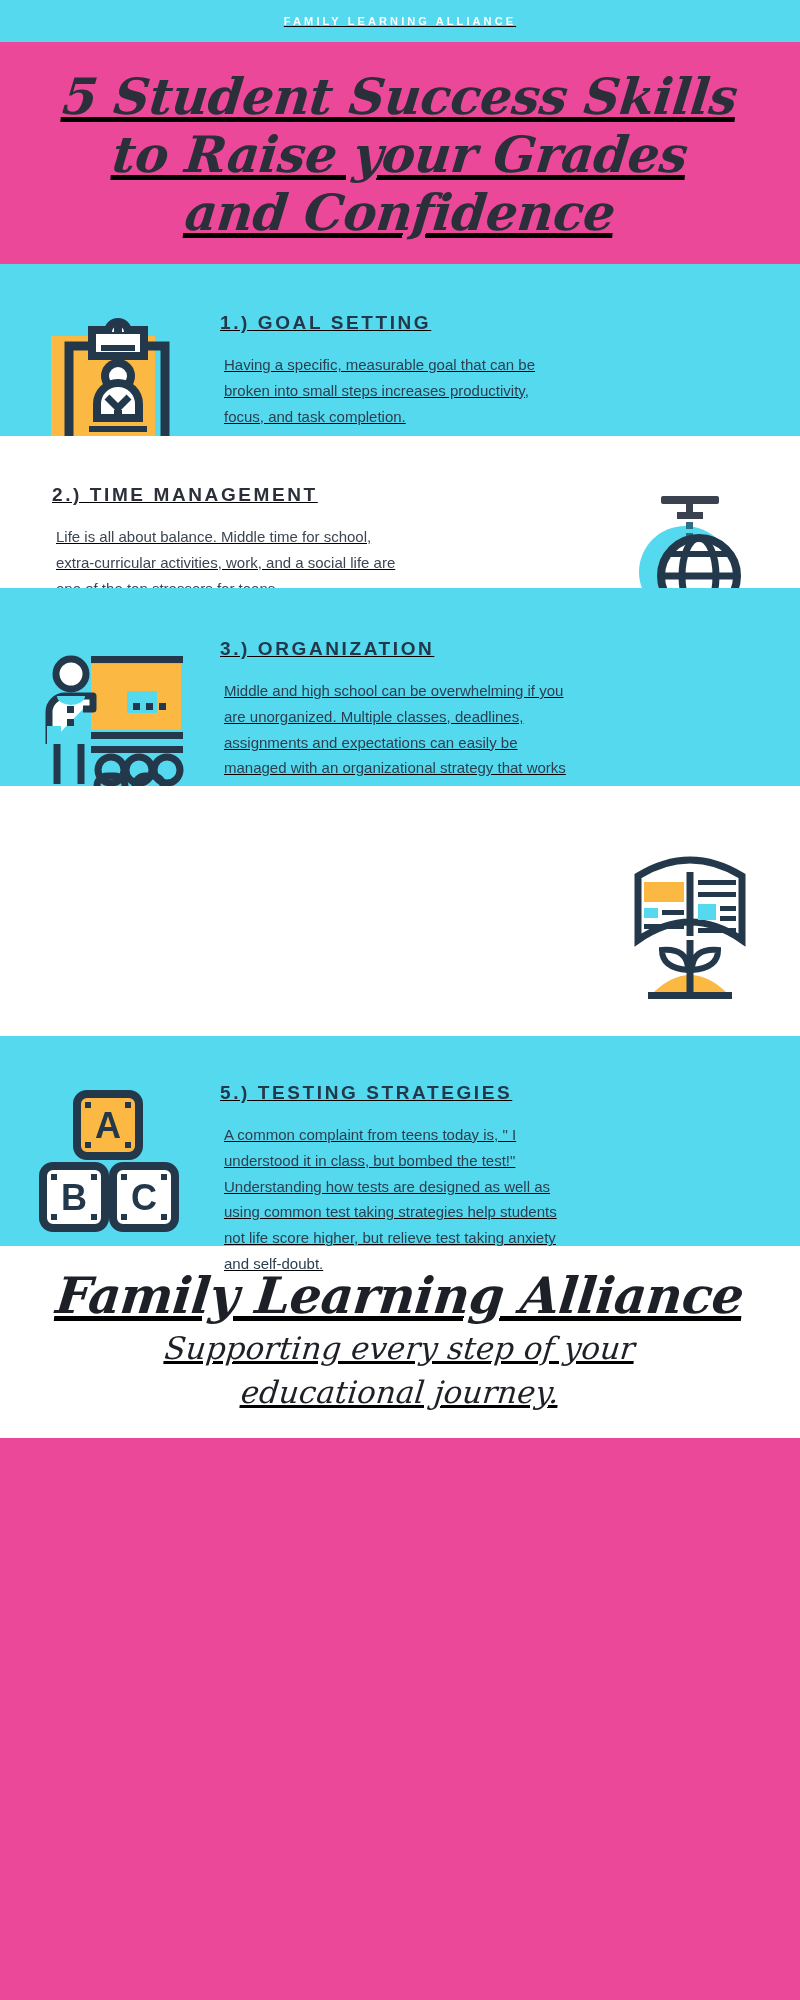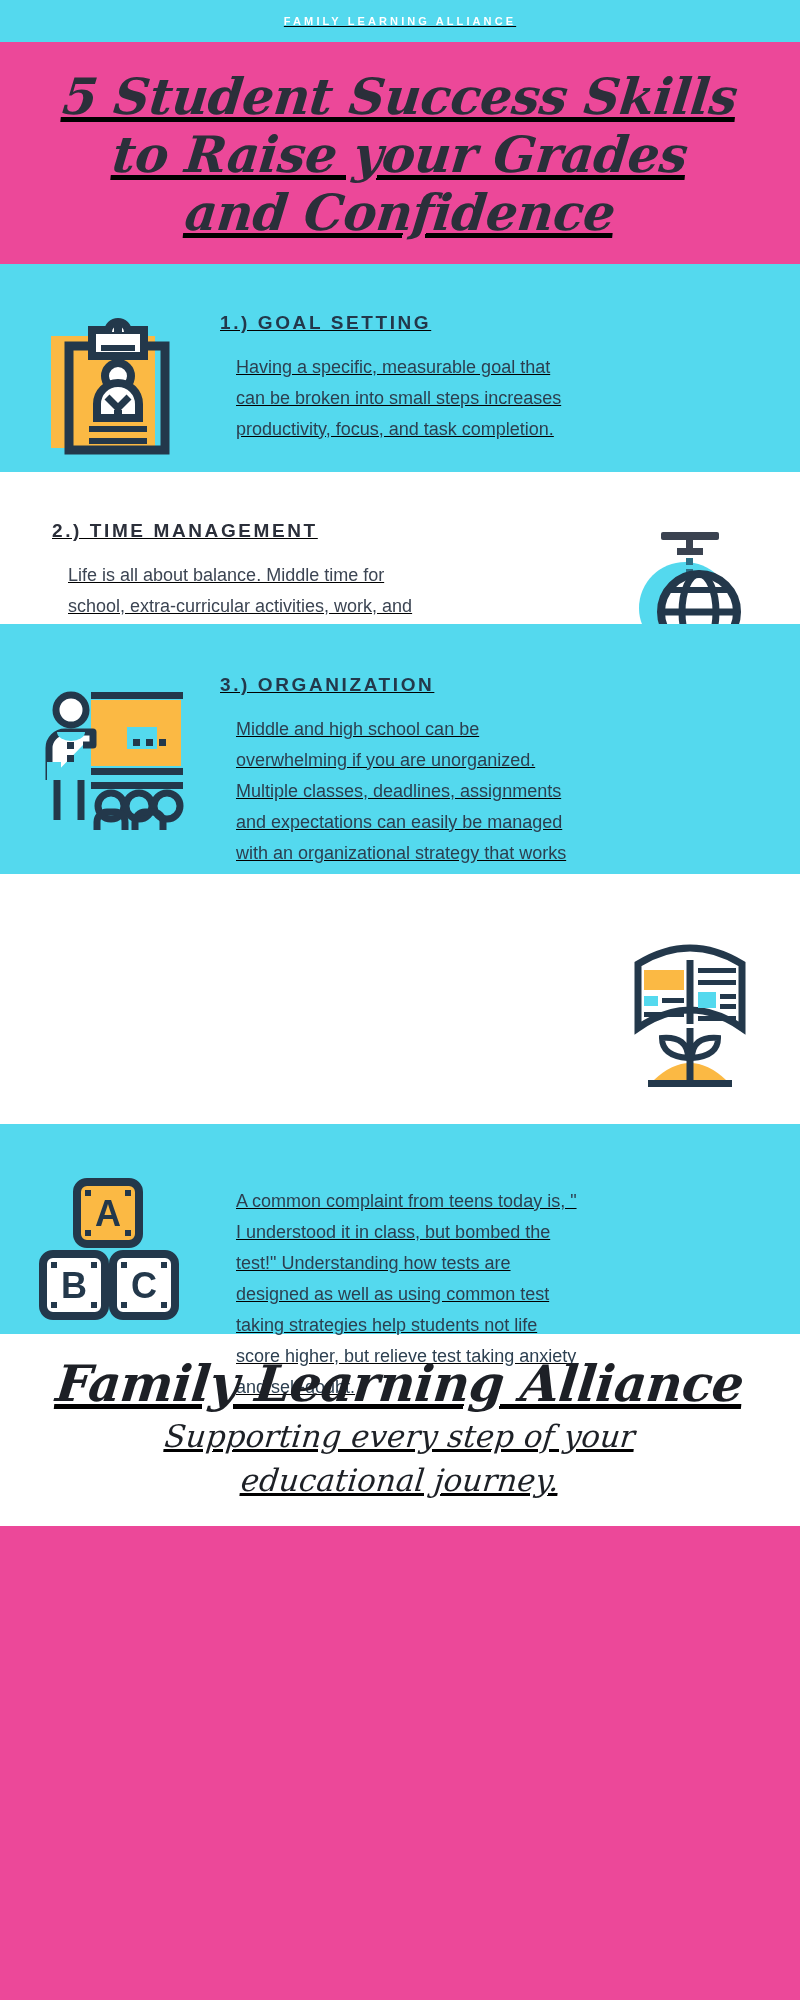--- a/index.html
+++ b/index.html
@@ -85,23 +85,23 @@
     color:#23384b;
     font-size:19px;
     font-weight:bold;
     letter-spacing:2.6px;
     margin:0 0 18px 0;
     white-space:nowrap;
   }
   .band.white .sec-title{color:#2b2f3a;}
   .sec-body{
     color:#3c4553;
-    font-size:18px;
+    font-size:15px;
     line-height:1.72;
-    margin:16px;
+    margin:4px;
     max-width:345px;
   }
   .band.cyan .sec-body{color:#2c3f50;}
 
   
   .band-inner.text-left .icon-col{order:2;}
   .band-inner.text-left .text-col{order:1;padding-left:52px;padding-right:10px;}
 
   
   .footer{
@@ -140,21 +140,21 @@
   <div class="brandbar">
     <div class="brand-text">FAMILY LEARNING ALLIANCE</div>
   </div>
 
   <div class="hero">
     <div class="line l1">5 Student Success Skills</div>
     <div class="line l2">to Raise your Grades</div>
     <div class="line l3">and Confidence</div>
   </div>
 
-  <div class="band cyan" style="height:208px;">
+  <div class="band cyan" style="height:172px;">
     <div class="band-inner" style="padding:48px 0 0 0;">
       <div class="icon-col">
         <svg class="svgicon" width="130" height="140" viewBox="0 0 130 140">
           <rect x="6" y="18" width="104" height="112" fill="#fbb944"></rect>
           <rect x="24" y="28" width="96" height="104" fill="none" stroke="#23384b" stroke-width="9"></rect>
           <rect x="47" y="12" width="52" height="26" fill="#ffffff" stroke="#23384b" stroke-width="8"></rect>
           <path d="M63 14 a10 10 0 0 1 20 0" fill="#ffffff" stroke="#23384b" stroke-width="8"></path>
           <rect x="69" y="6" width="8" height="8" fill="#23384b"></rect>
           <rect x="56" y="27" width="34" height="6" fill="#23384b"></rect>
           <circle cx="73" cy="58" r="13" fill="#ffffff" stroke="#23384b" stroke-width="8"></circle>
@@ -189,21 +189,21 @@
           <path d="M42 108 h64" fill="none" stroke="#23384b" stroke-width="6"></path>
         </svg>
       </div>
       <div class="text-col">
         <div class="sec-title">2.) TIME MANAGEMENT</div>
         <p class="sec-body">Life is all about balance.  Middle time for school, extra-curricular activities, work, and a social life are one of the top stressers for teens.</p>
       </div>
     </div>
   </div>
 
-  <div class="band cyan" style="height:250px;">
+  <div class="band cyan" style="height:198px;">
     <div class="band-inner" style="padding:50px 0 0 0;">
       <div class="icon-col">
         <svg class="svgicon" width="150" height="175" viewBox="0 0 150 175">
           <rect x="56" y="20" width="90" height="66" fill="#fbb944"></rect>
           <rect x="56" y="12" width="92" height="7" fill="#23384b"></rect>
           <rect x="56" y="88" width="92" height="7" fill="#23384b"></rect>
           <rect x="56" y="102" width="92" height="7" fill="#23384b"></rect>
           <rect x="92" y="47" width="30" height="22" fill="#54d9ee"></rect>
           <rect x="98" y="59" width="7" height="7" fill="#23384b"></rect>
           <rect x="111" y="59" width="7" height="7" fill="#23384b"></rect>
@@ -278,20 +278,21 @@
 
           <rect x="78" y="78" width="62" height="62" rx="10" fill="#ffffff" stroke="#23384b" stroke-width="8"></rect>
           <text x="109" y="122" text-anchor="middle" font-family="Liberation Sans, sans-serif" font-size="36" font-weight="bold" fill="#23384b">C</text>
           <rect x="86" y="86" width="6" height="6" fill="#23384b"></rect>
           <rect x="126" y="86" width="6" height="6" fill="#23384b"></rect>
           <rect x="86" y="126" width="6" height="6" fill="#23384b"></rect>
           <rect x="126" y="126" width="6" height="6" fill="#23384b"></rect>
         </svg>
       </div>
       <div class="text-col">
+        <div class="sec-title">5.) TESTING STRATEGIES</div>
         <p class="sec-body">A common complaint from teens today is, " I understood it in class, but bombed the test!" Understanding how tests are designed as well as using common test taking strategies help students not life score higher, but relieve test taking anxiety and self-doubt.</p>
       </div>
     </div>
   </div>
 
   <div class="footer">
     <div class="f-main">Family Learning Alliance</div>
     <div class="f-sub">Supporting every step of your</div>
     <div class="f-sub">educational journey.</div>
   </div>

